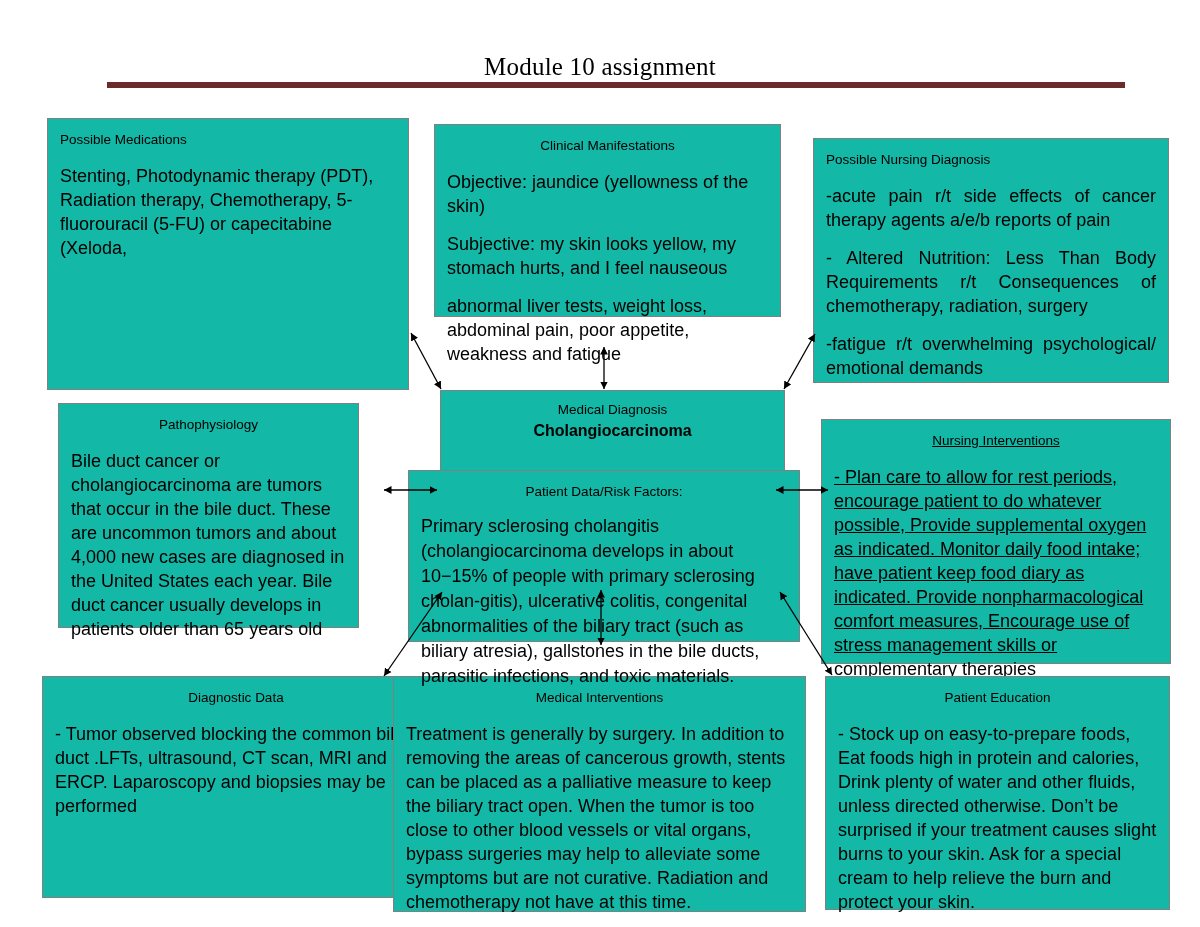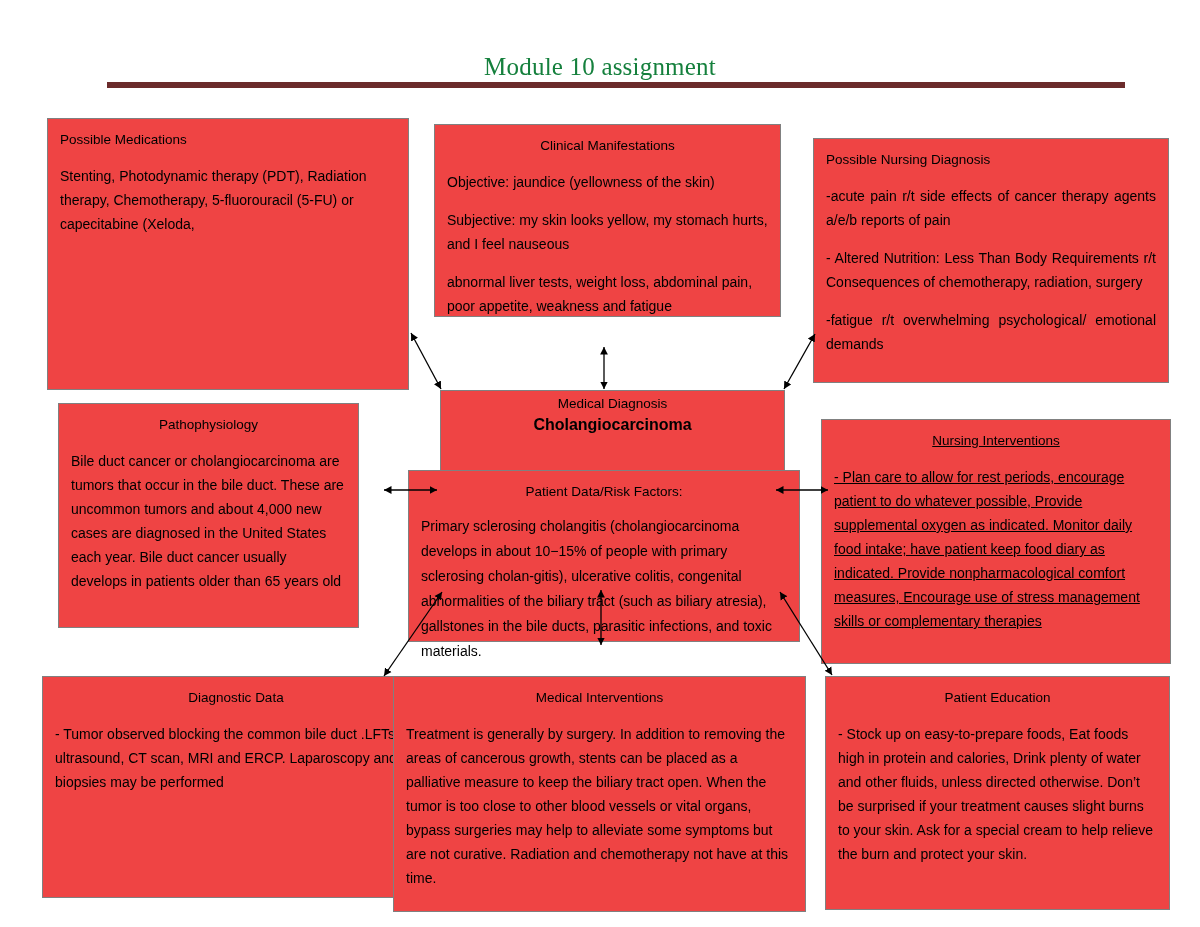--- a/index.html
+++ b/index.html
@@ -22,68 +22,68 @@
   
   .doc-title {
     position: absolute;
     left: 0;
     top: 52px;
     width: 1200px;
     text-align: center;
     font-family: "Liberation Serif", serif;
     font-size: 25px;
     line-height: 30px;
-    color: #15803d;
+    color: #000000;
     letter-spacing: 0.2px;
   }
   .title-rule {
     position: absolute;
     left: 107px;
     top: 82px;
     width: 1018px;
     height: 6px;
     background: #6b2b2b;
   }
 
   
   .node {
     position: absolute;
     box-sizing: border-box;
     border: 1px solid #808080;
-    background: #ef4444;
+    background: #14b8a6;
     padding: 10px 12px 8px 12px;
   }
   .node .n-title {
     font-size: 13.5px;
     line-height: 21px;
     margin: 0 0 14px 0;
   }
   .node .n-title.center { text-align: center; }
   .node .n-title.left   { text-align: left; }
   .node p.body {
-    font-size: 14px;
+    font-size: 18px;
     line-height: 24px;
     margin: 0 0 14px 0;
   }
   .node p.body:last-child { margin-bottom: 0; }
   .node p.justify { text-align: justify; text-justify: inter-word; }
   .node .diag-name {
     font-size: 16px;
     font-weight: bold;
     text-align: center;
     line-height: 22px;
   }
 
   
   #box-medications        { left: 47px;  top: 118px; width: 362px; height: 272px; }
   #box-clinical           { left: 434px; top: 124px; width: 347px; height: 193px; }
   #box-nursing-diagnosis  { left: 813px; top: 138px; width: 356px; height: 245px; }
 
   #box-medical-diagnosis  { left: 440px; top: 390px; width: 345px; height: 112px;
-                            padding: 2px 12px; }
+                            padding: 8px 12px; }
   #box-pathophysiology    { left: 58px;  top: 403px; width: 301px; height: 225px; }
   #box-nursing-interv     { left: 821px; top: 419px; width: 350px; height: 245px; text-decoration: underline; }
   #box-patient-data       { left: 408px; top: 470px; width: 392px; height: 172px;
                             z-index: 6; }
 
   #box-diagnostic-data    { left: 42px;  top: 676px; width: 388px; height: 222px; }
   #box-medical-interv     { left: 393px; top: 676px; width: 413px; height: 236px; }
   #box-patient-education  { left: 825px; top: 676px; width: 345px; height: 234px; }
 
   

